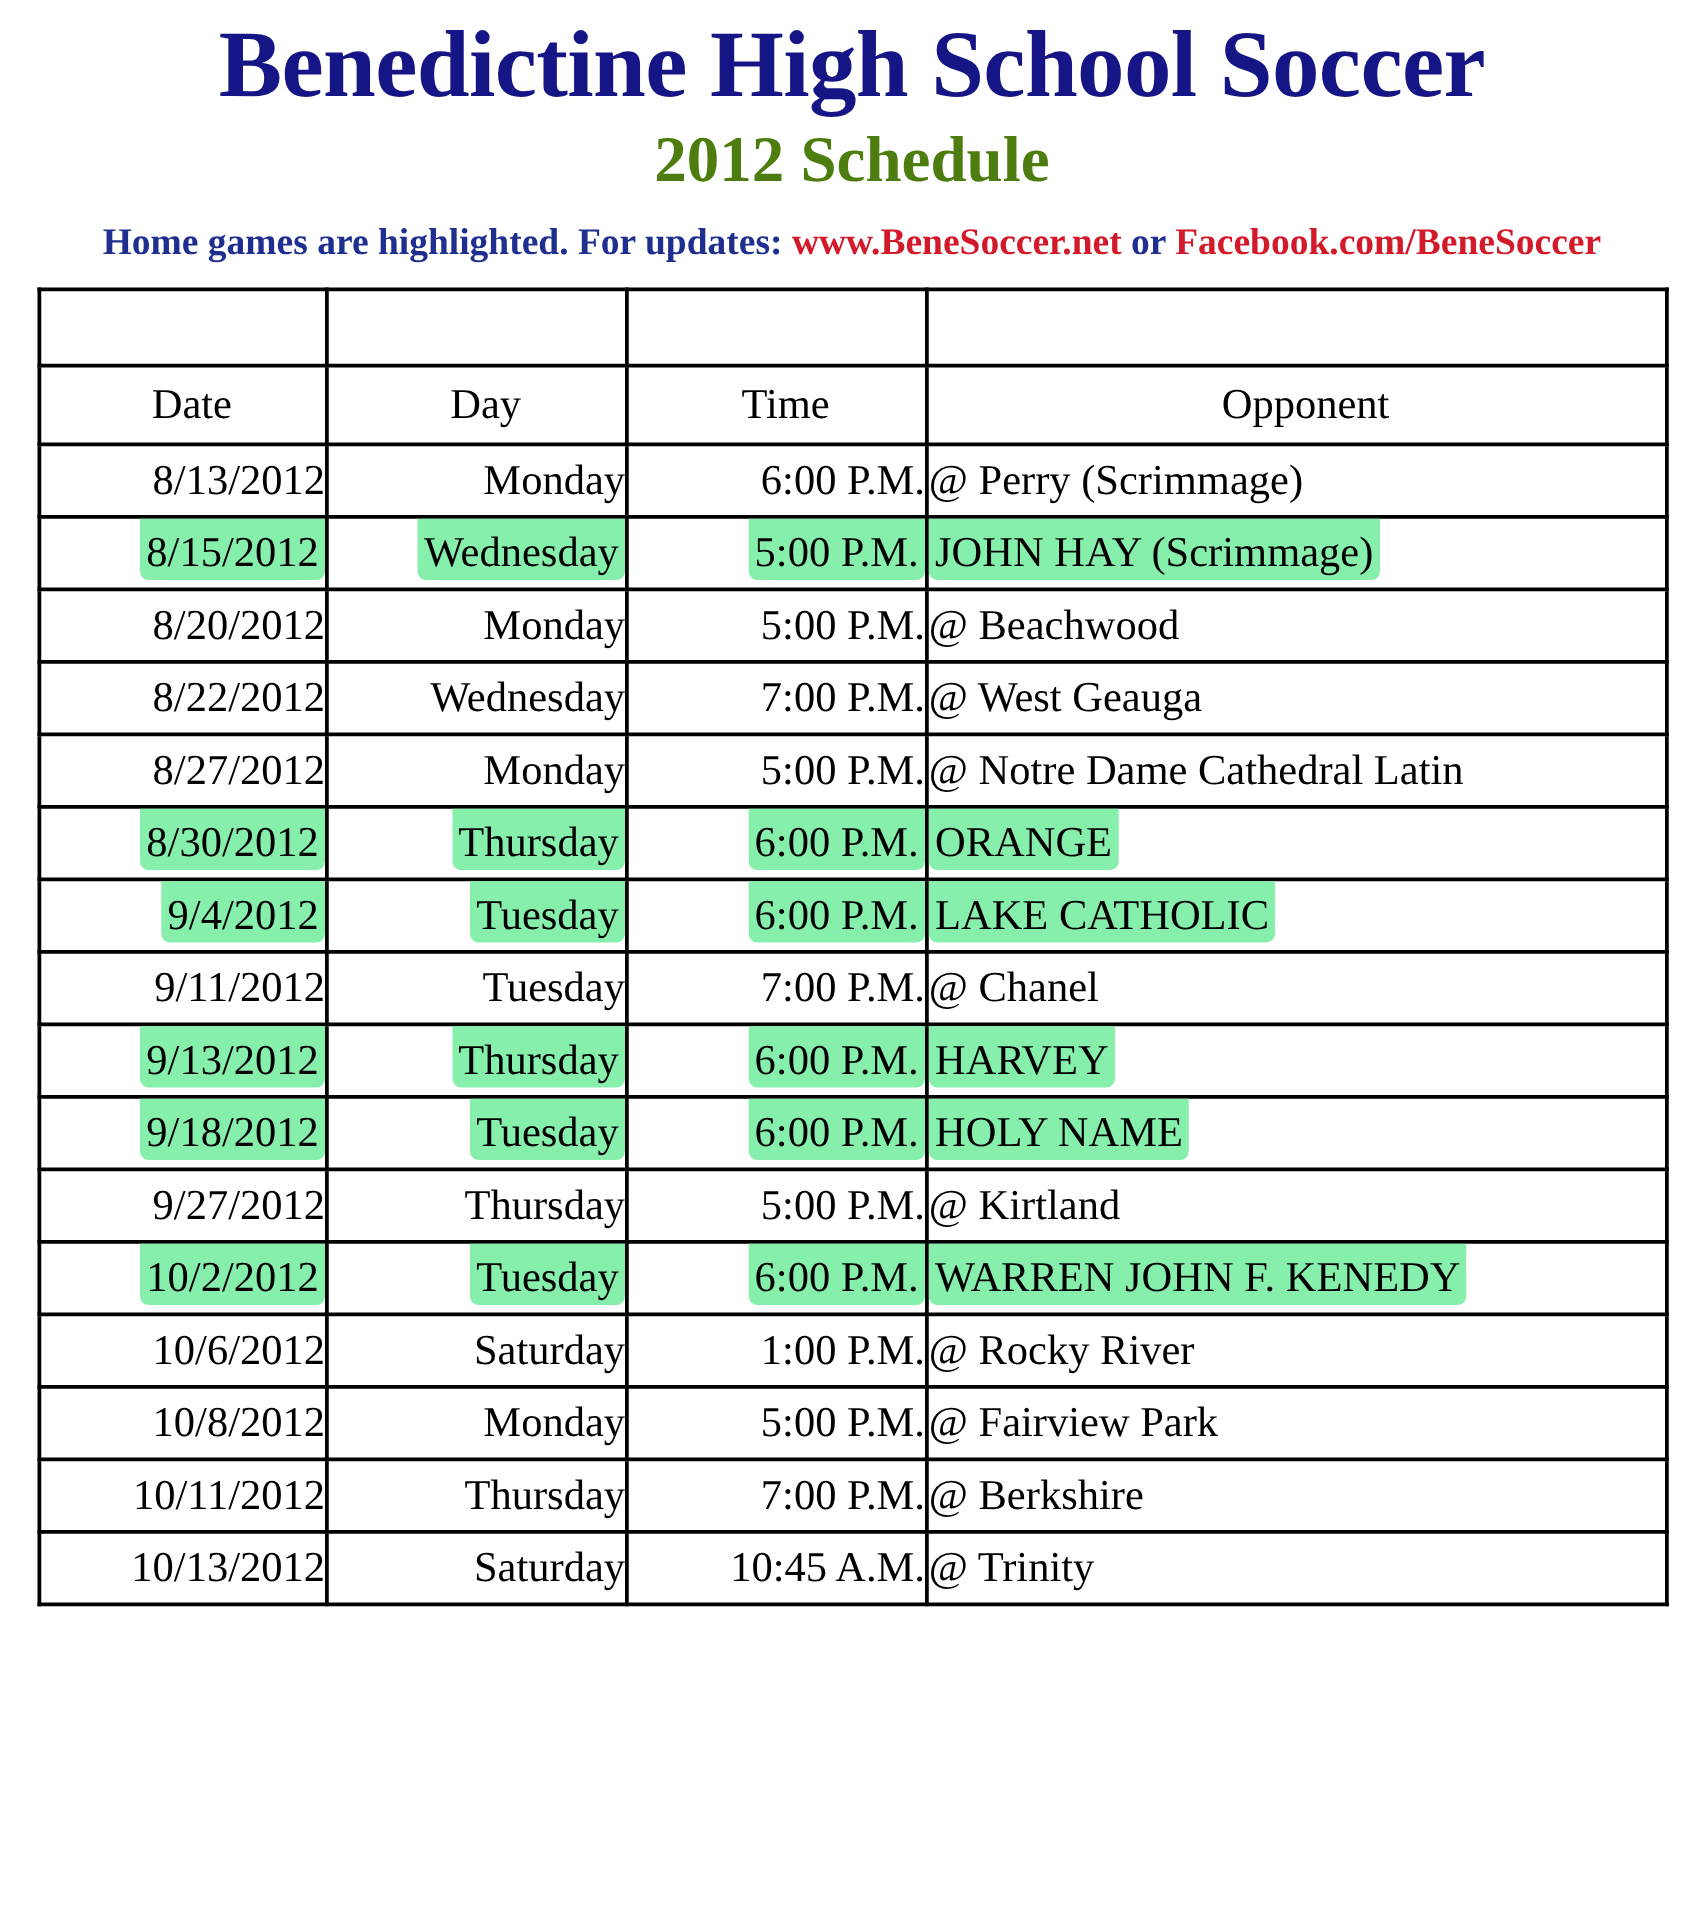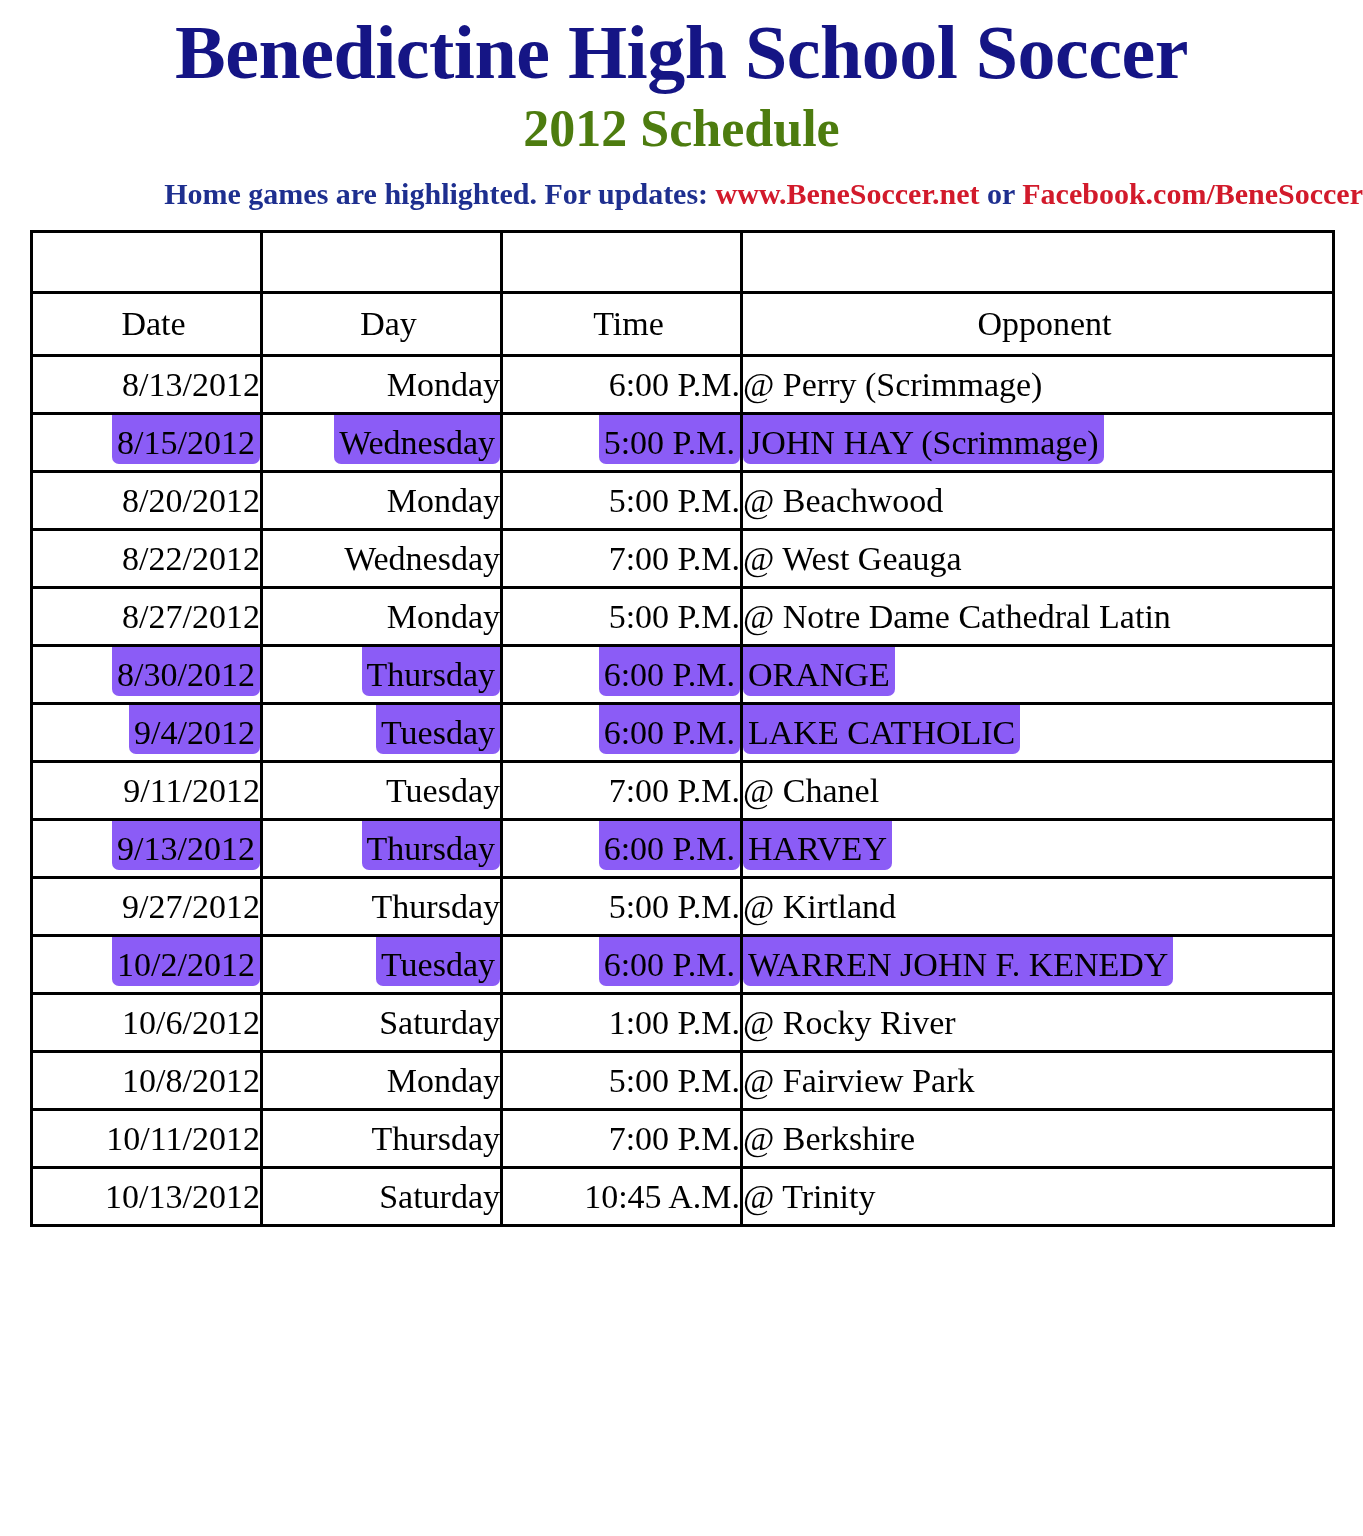--- a/index.html
+++ b/index.html
@@ -41,21 +41,21 @@
     line-height: 62px;
     white-space: nowrap;
   }
   .notice {
     margin-top: 16px;
     font-size: 30px;
     line-height: 36px;
     font-weight: bold;
     color: #1e2f8f;
     white-space: nowrap;
-    text-align: right;
+    text-align: center;
   }
   .notice .url {
     color: #d21a2b;
   }
   .notice .conj {
     color: #1e2f8f;
     font-weight: bold;
   }
 
   
@@ -91,21 +91,21 @@
 
   tr.spacer td { height: 58px; }
 
   tr.headrow td {
     text-align: center;
     padding-left: 14px;
     height: 60px;
   }
 
   .hl {
-    background: #8b5cf6;
+    background: #86efac;
     border-radius: 7px;
     padding: 20px 5px 3px 5px;
     box-decoration-break: clone;
     -webkit-box-decoration-break: clone;
   }
 </style>
 </head>
 <body>
 
 <div class="page">
@@ -190,20 +190,26 @@
             <td class="time"><span>7:00 P.M.</span></td>
             <td class="opp"><span>@ Chanel</span></td>
           </tr>
           <tr>
             <td class="date"><span class="hl">9/13/2012</span></td>
             <td class="day"><span class="hl">Thursday</span></td>
             <td class="time"><span class="hl">6:00 P.M.</span></td>
             <td class="opp"><span class="hl">HARVEY</span></td>
           </tr>
           <tr>
+            <td class="date"><span class="hl">9/18/2012</span></td>
+            <td class="day"><span class="hl">Tuesday</span></td>
+            <td class="time"><span class="hl">6:00 P.M.</span></td>
+            <td class="opp"><span class="hl">HOLY NAME</span></td>
+          </tr>
+          <tr>
             <td class="date"><span>9/27/2012</span></td>
             <td class="day"><span>Thursday</span></td>
             <td class="time"><span>5:00 P.M.</span></td>
             <td class="opp"><span>@ Kirtland</span></td>
           </tr>
           <tr>
             <td class="date"><span class="hl">10/2/2012</span></td>
             <td class="day"><span class="hl">Tuesday</span></td>
             <td class="time"><span class="hl">6:00 P.M.</span></td>
             <td class="opp"><span class="hl">WARREN JOHN F. KENEDY</span></td>

